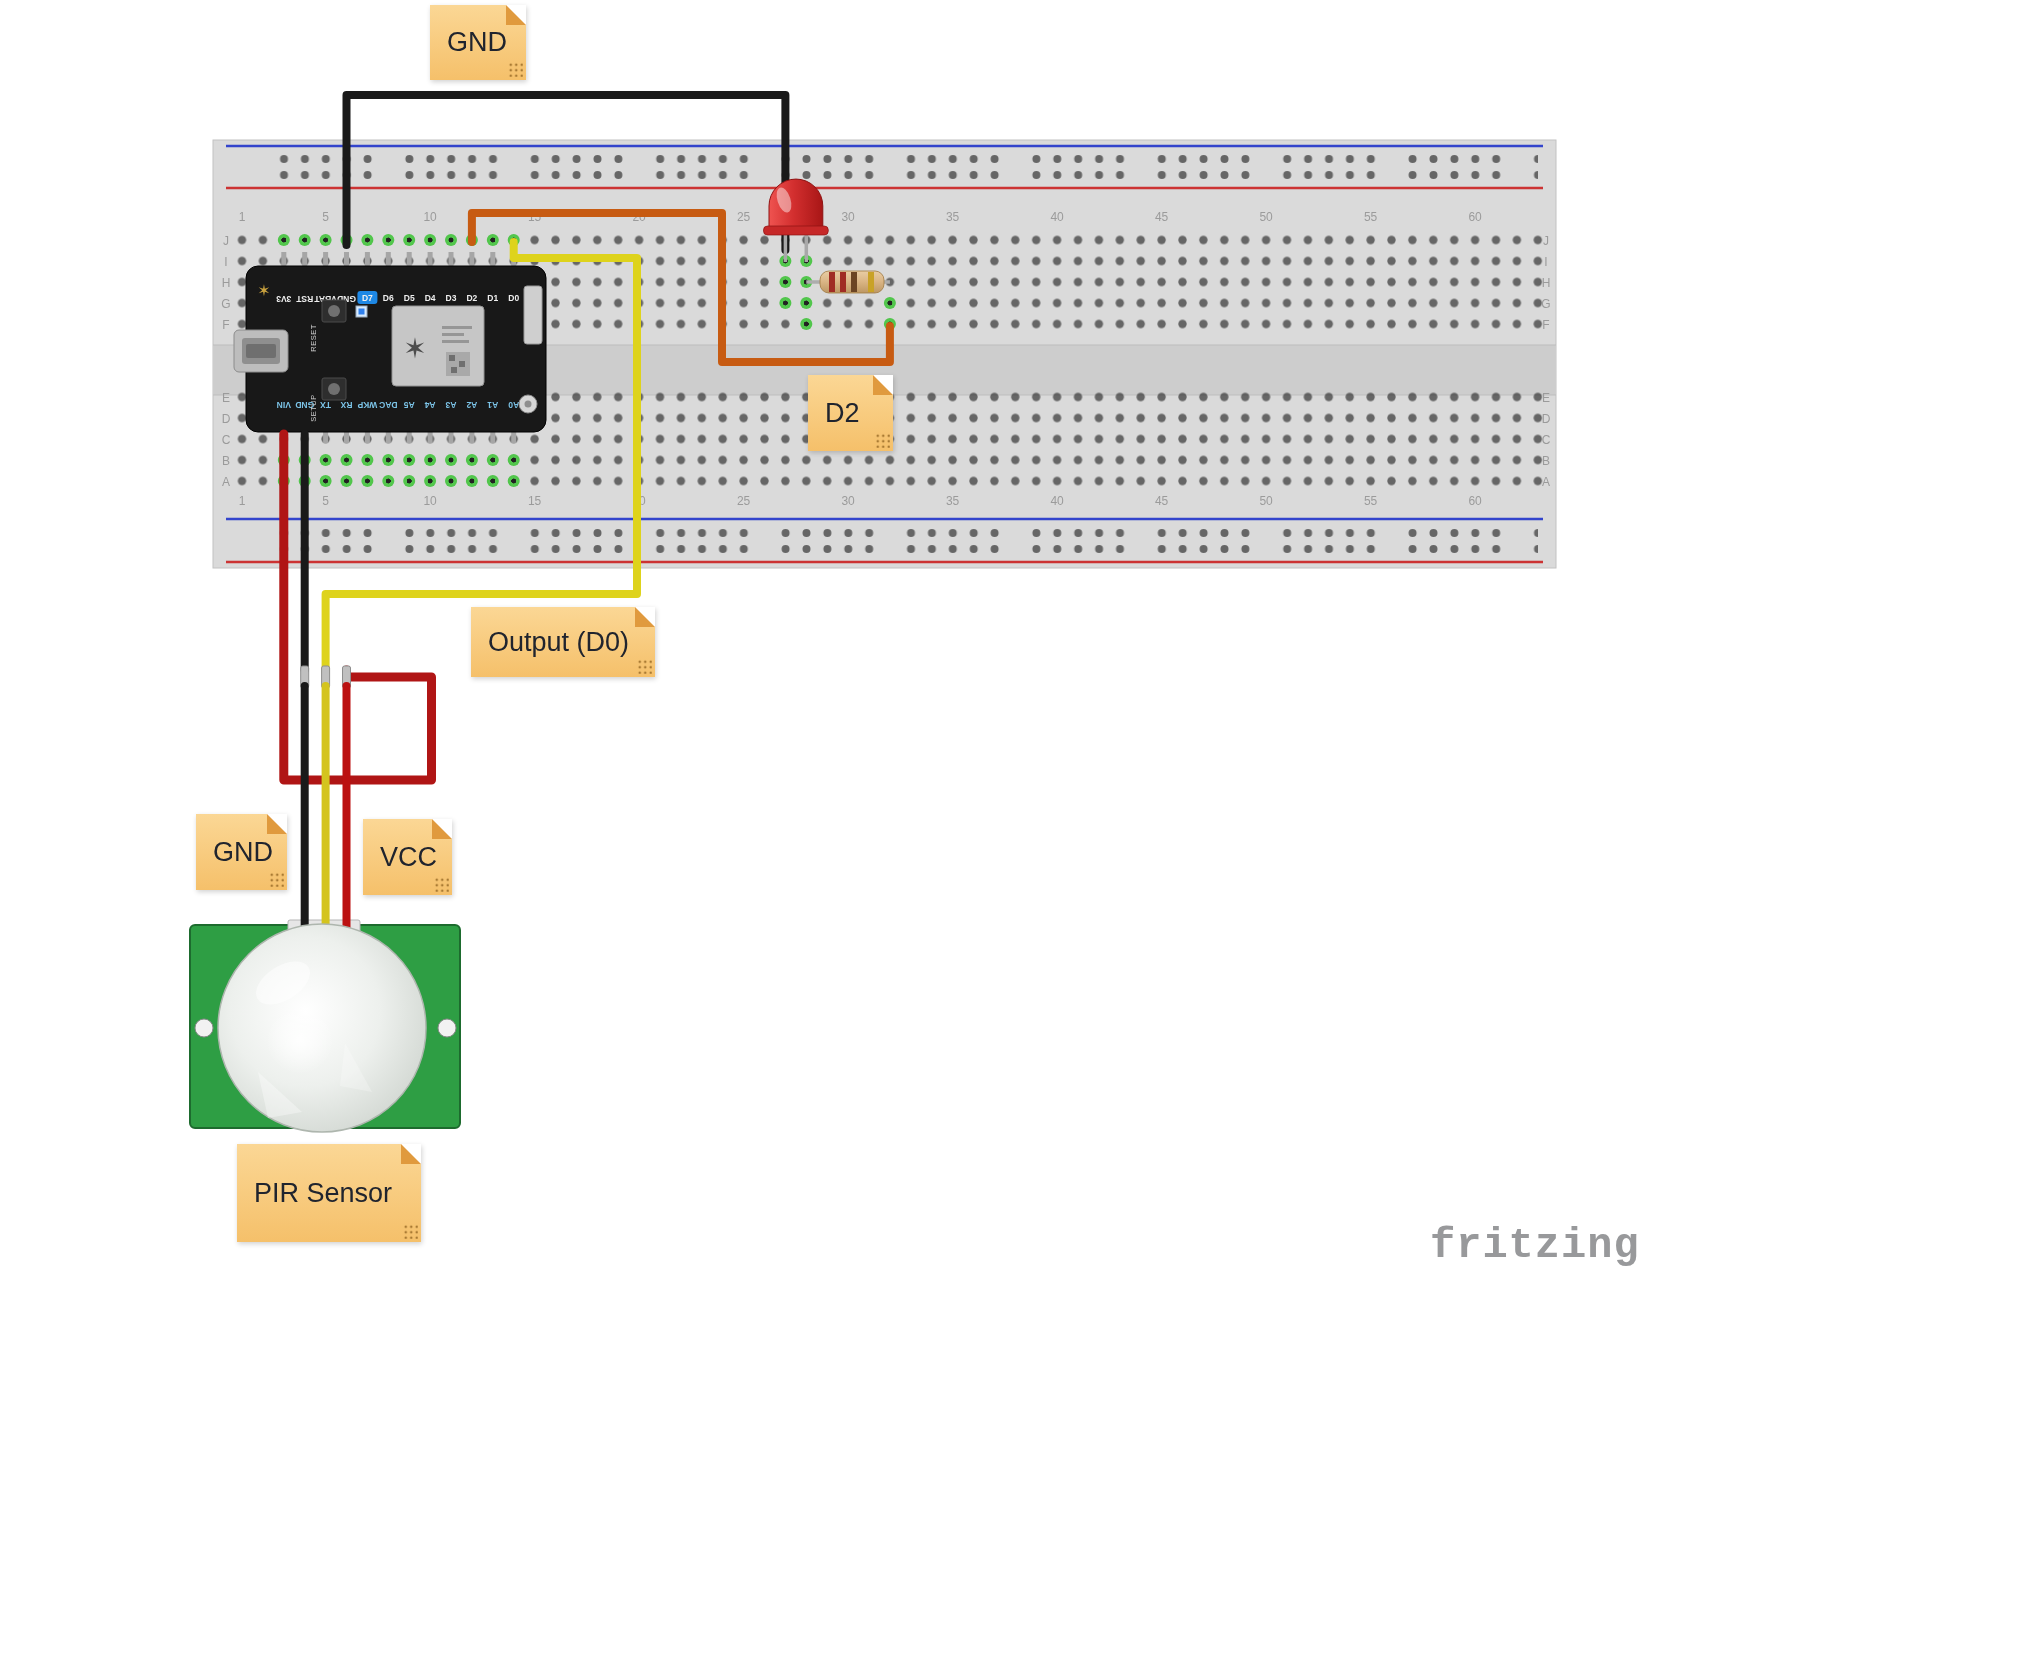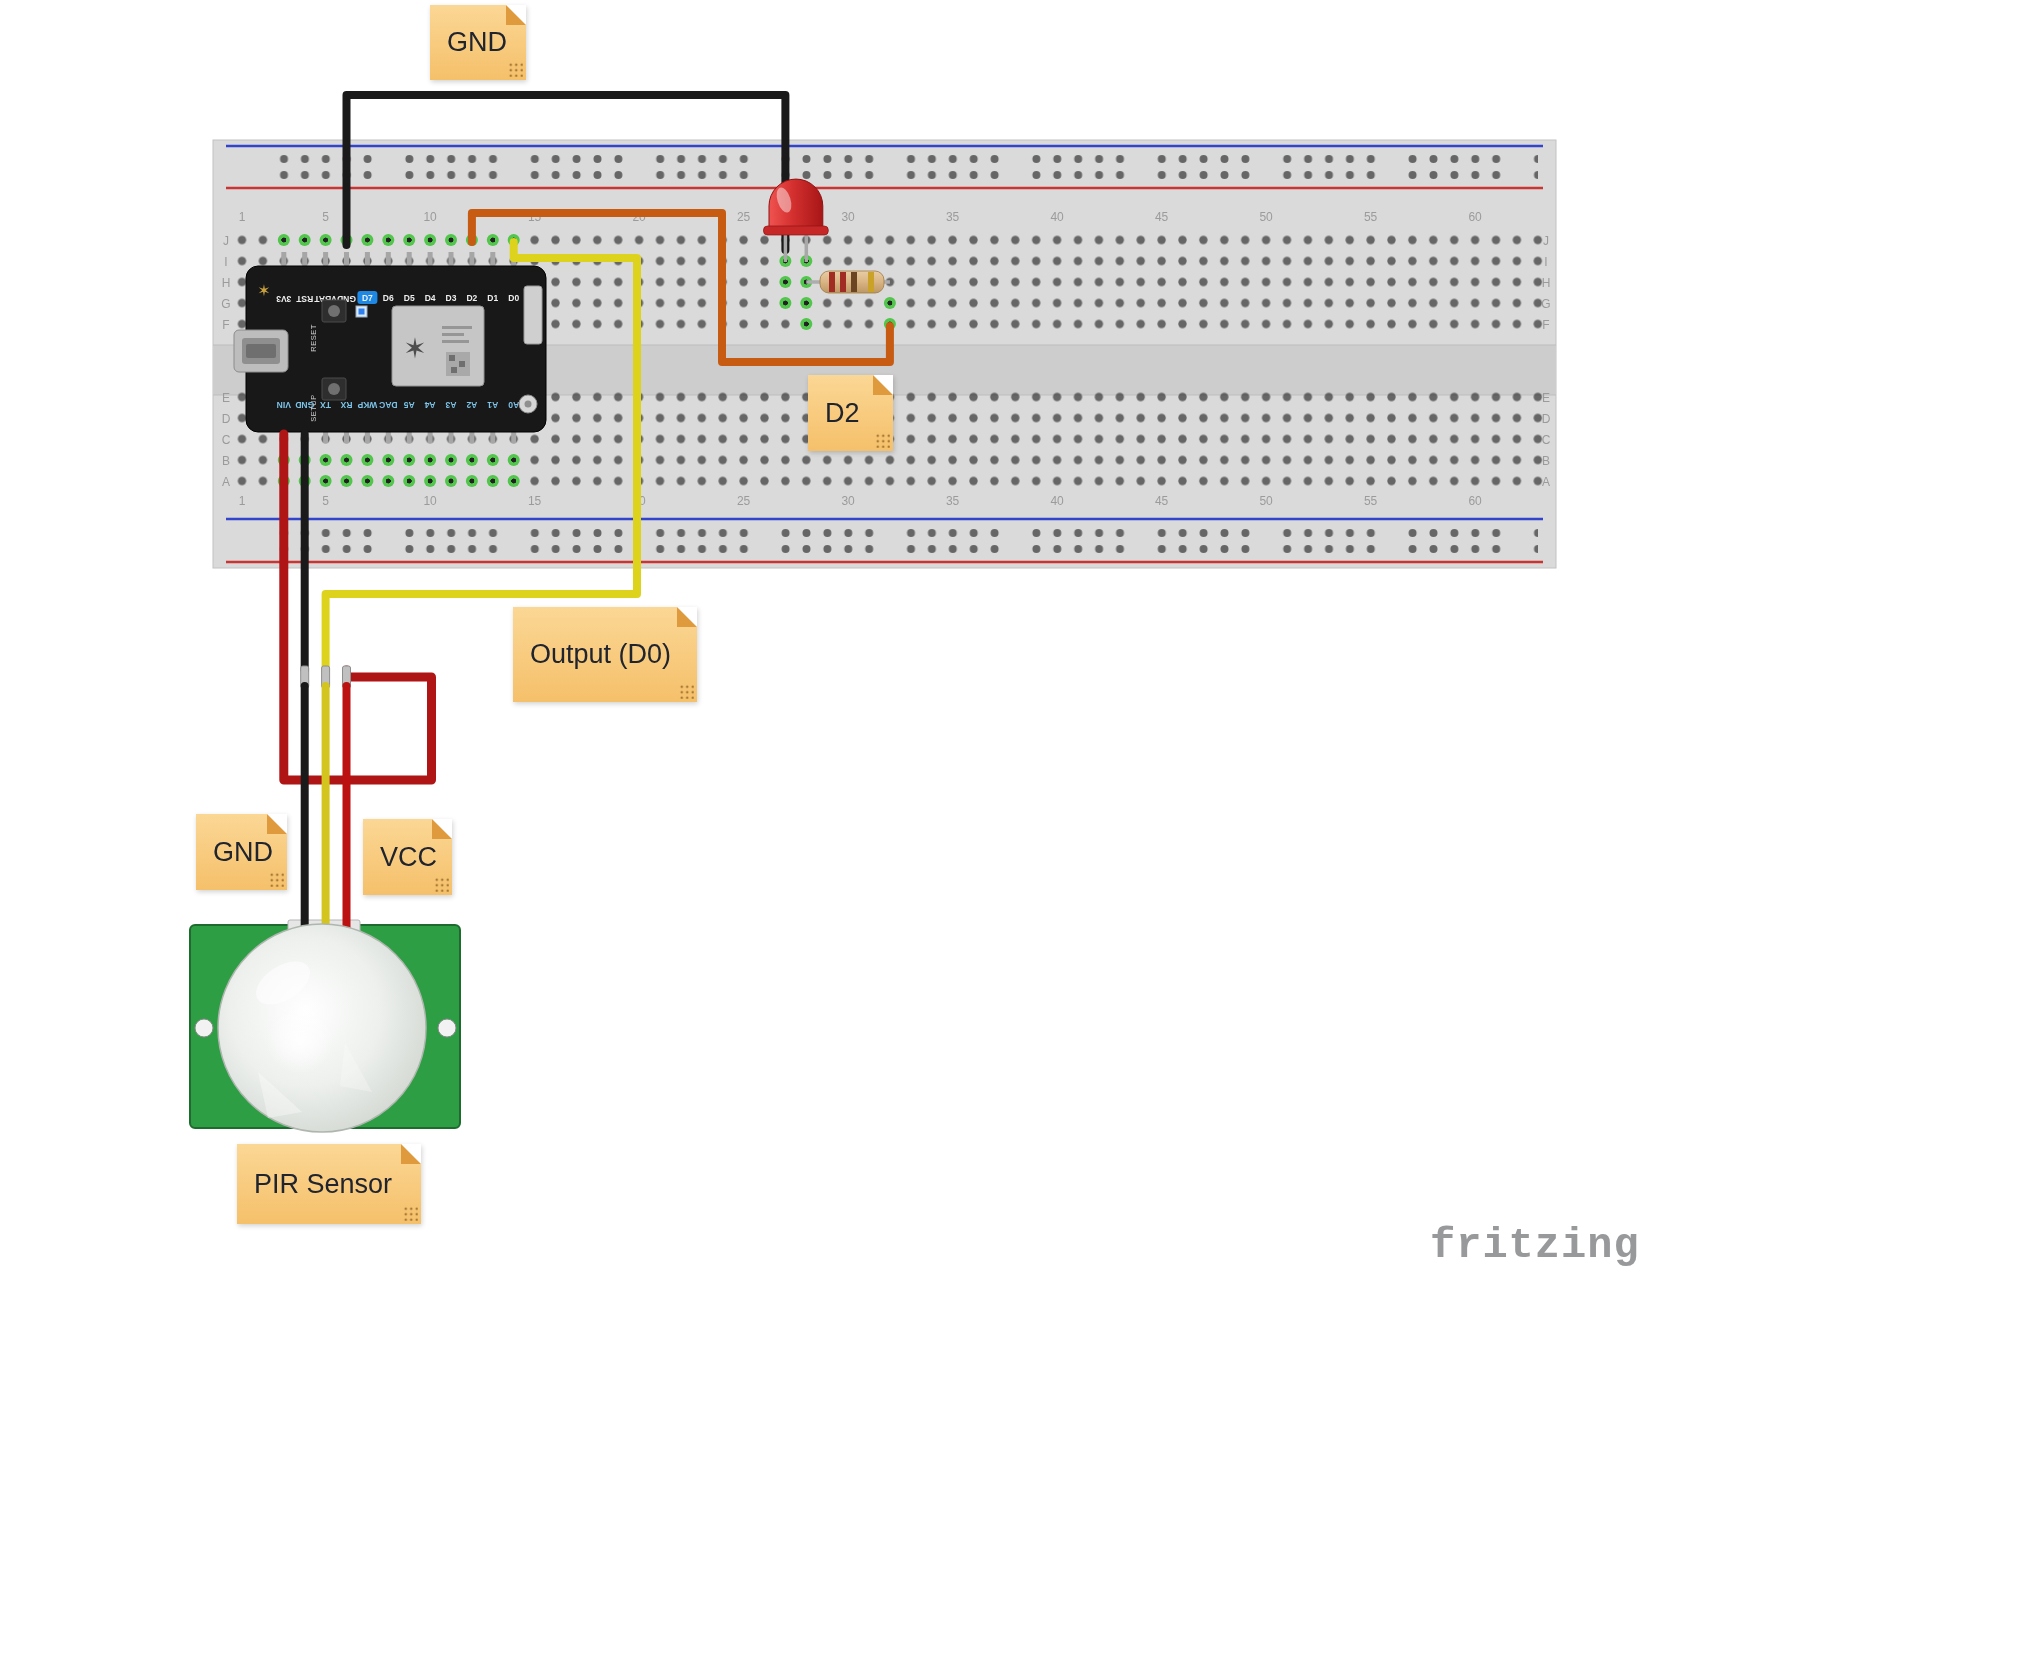--- a/index.html
+++ b/index.html
@@ -367,31 +367,31 @@
 
 <div class="note" style="left:430px;top:5px;width:96px;height:75px">
   <span class="txt">GND</span>
 </div>
 
 
 <div class="note" style="left:808px;top:375px;width:85px;height:76px">
   <span class="txt">D2</span>
 </div>
 
-<div class="note" style="left:513px;top:607px;width:184px;height:95px">
+<div class="note" style="left:471px;top:607px;width:184px;height:70px">
   <span class="txt">Output (D0)</span>
 </div>
 
 <div class="note" style="left:196px;top:814px;width:91px;height:76px">
   <span class="txt">GND</span>
 </div>
 
 <div class="note" style="left:363px;top:819px;width:89px;height:76px">
   <span class="txt">VCC</span>
 </div>
 
-<div class="note" style="left:237px;top:1144px;width:184px;height:80px">
+<div class="note" style="left:237px;top:1144px;width:184px;height:98px">
   <span class="txt">PIR Sensor</span>
 </div>
 
 <div class="watermark">fritzing</div>
 
 </div>
 
 </body></html>

